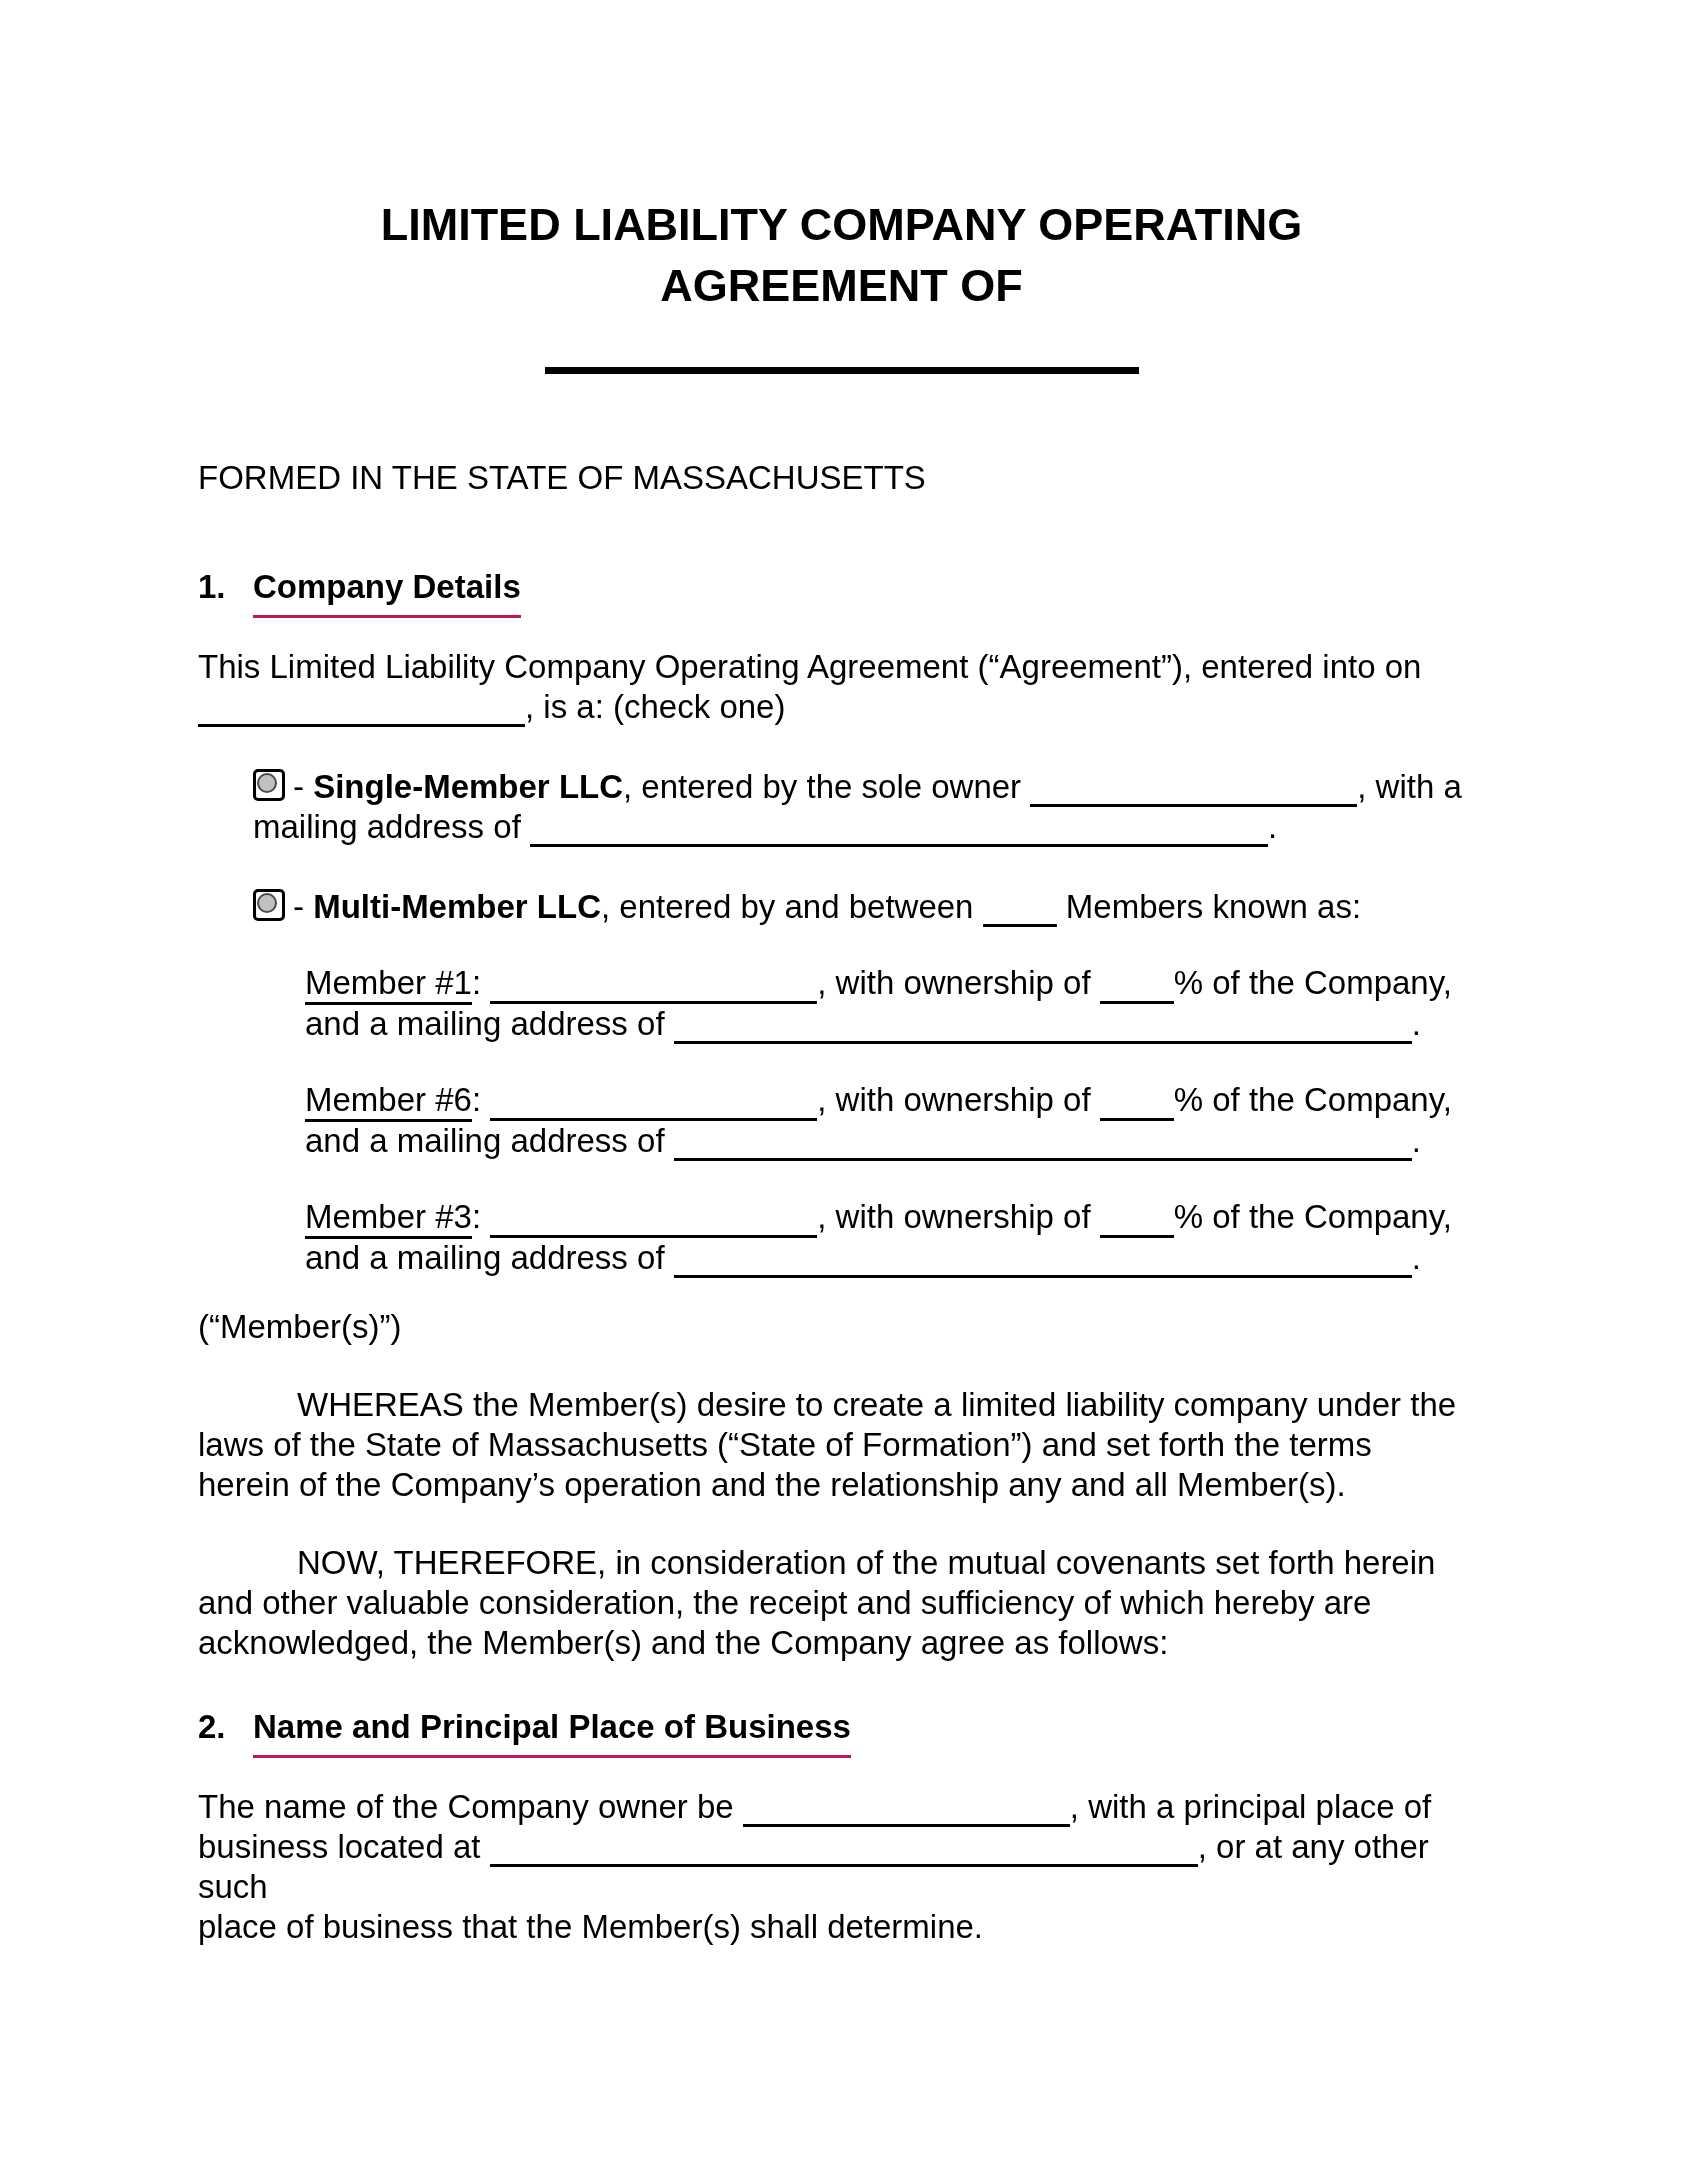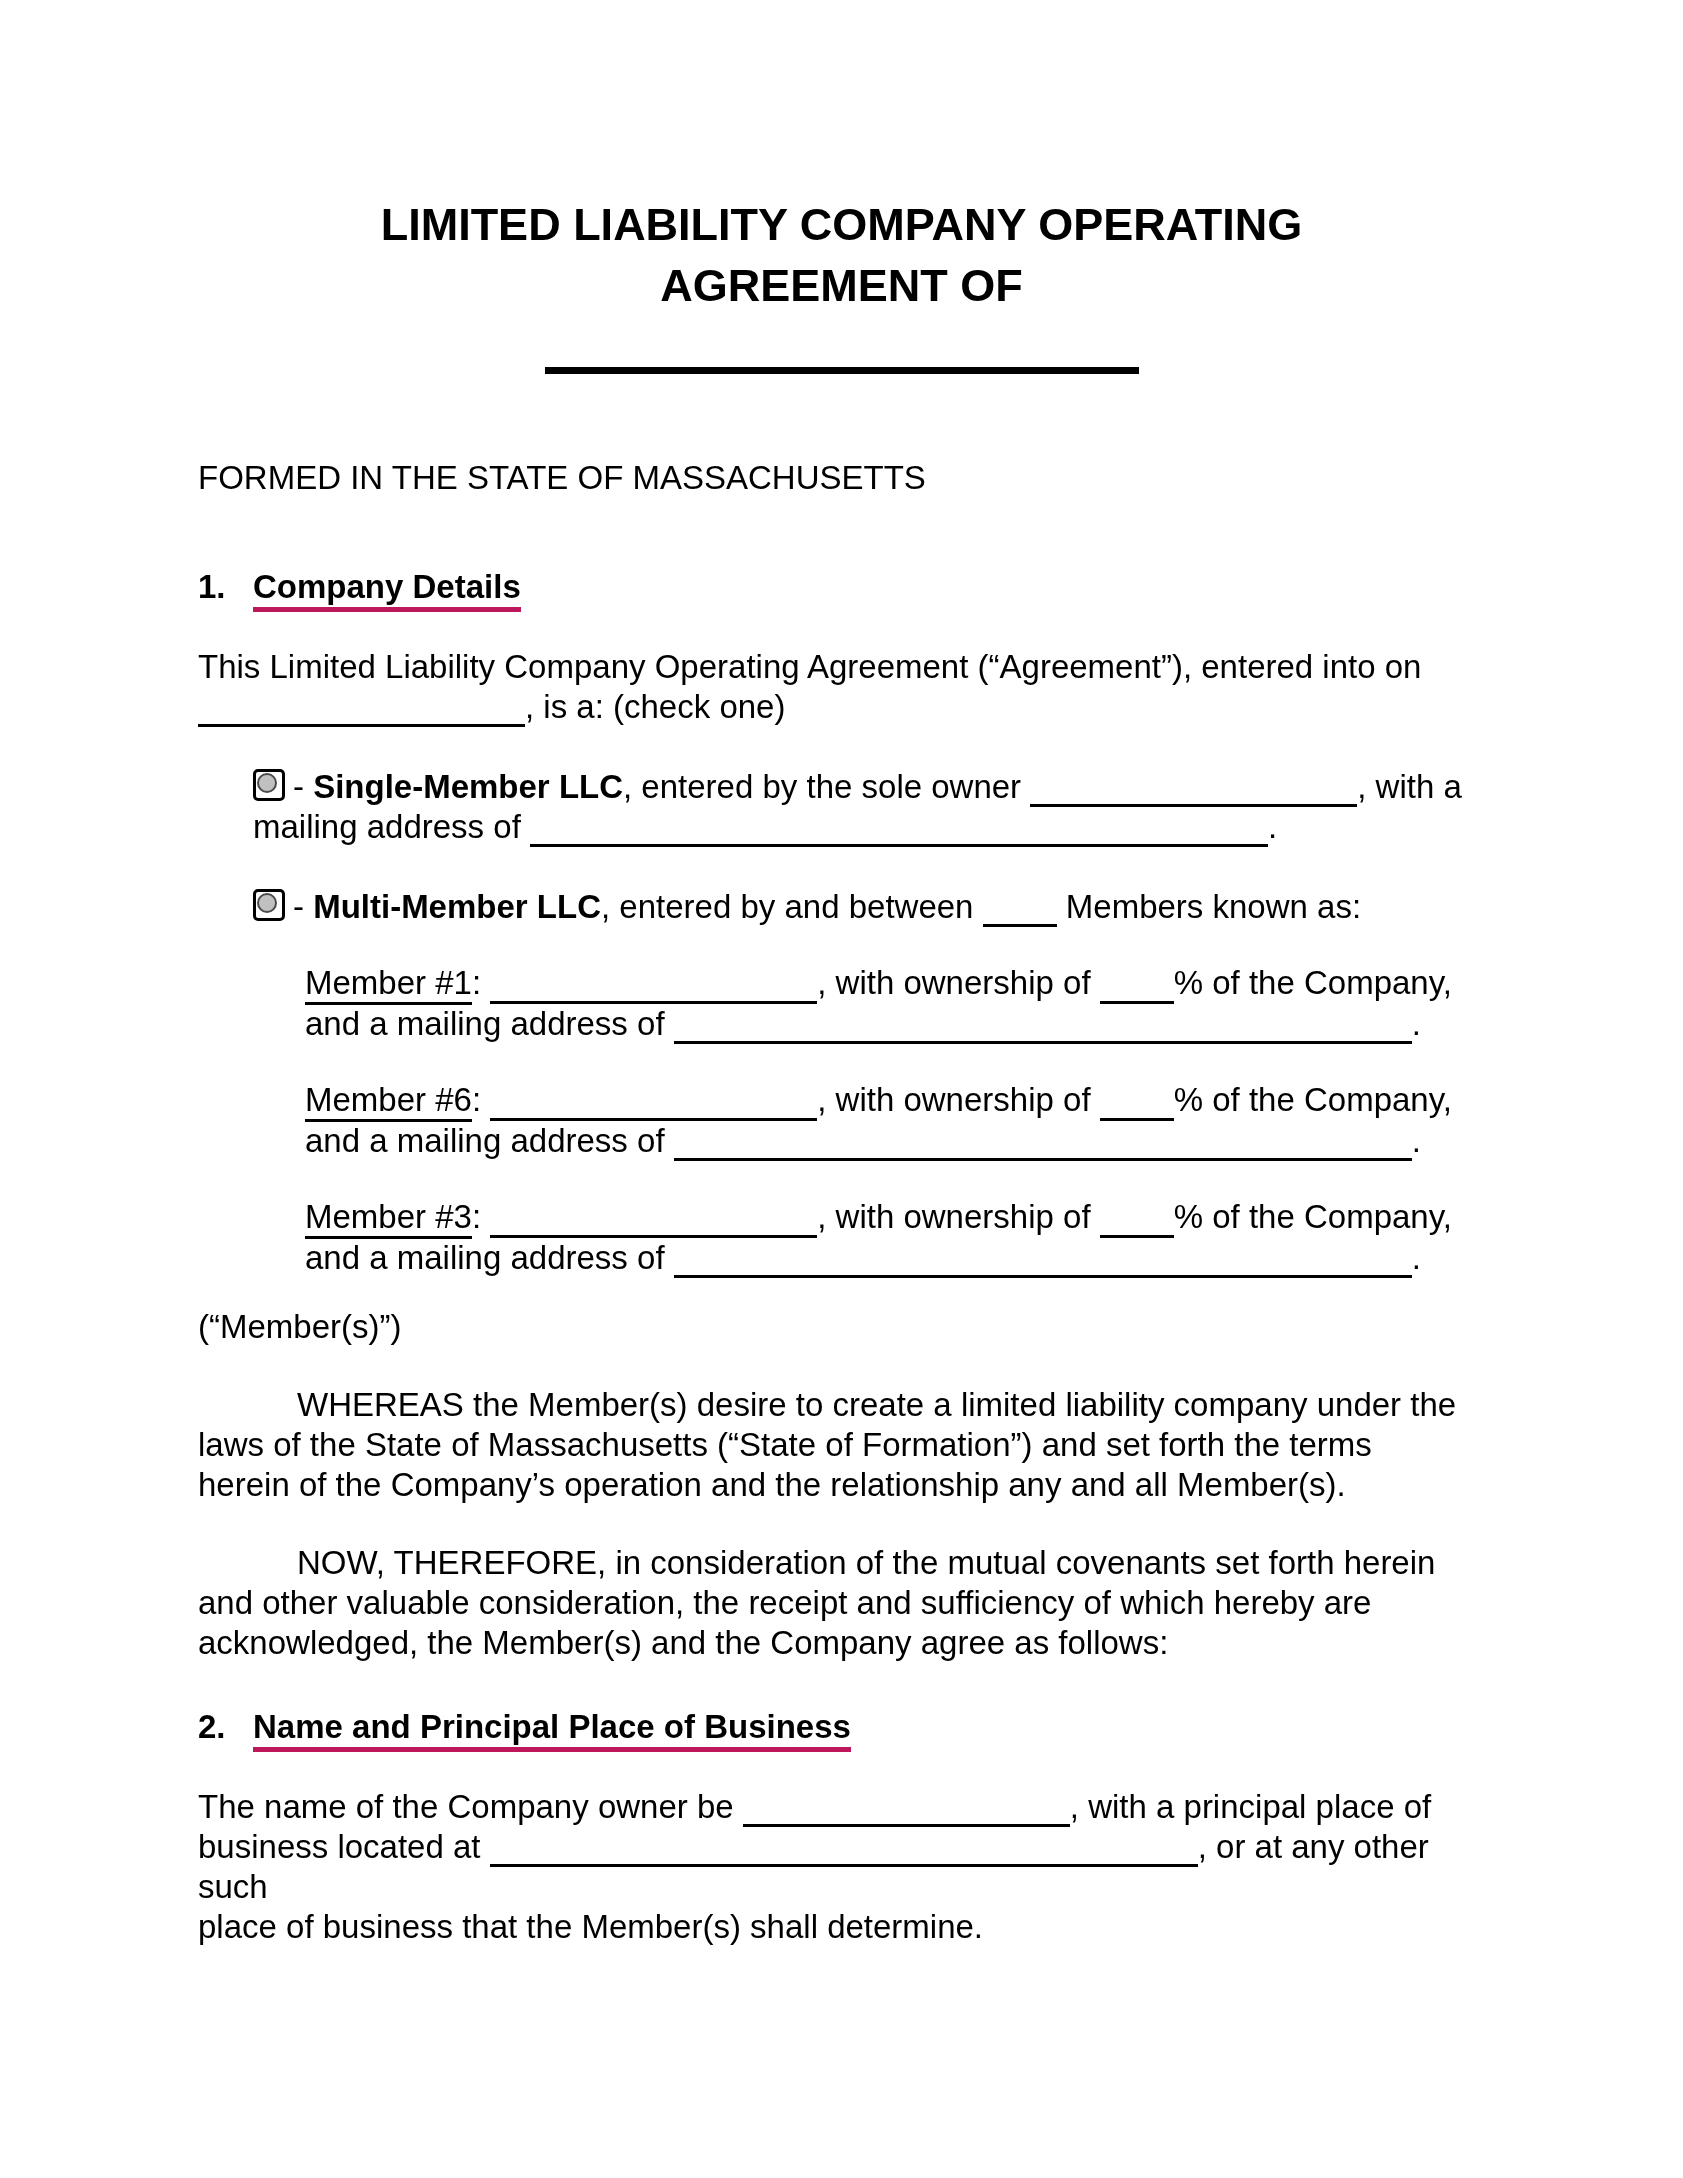--- a/index.html
+++ b/index.html
@@ -9,21 +9,21 @@
     box-sizing:border-box; padding:149px 198px 0 198px; overflow:hidden;
   }
   h1.doc-title {
     font-size:45px; line-height:61px; font-weight:bold; text-align:center;
     margin:45px 0 0 0;
   }
   .title-blank { width:594px; border-bottom:7px solid #000; height:0; margin:51px auto 0 auto; }
   .formed { margin:84px 0 0 0; line-height:40px; }
   .sec-head { margin-top:69px; font-weight:bold; line-height:40px; }
   .sec-num { display:inline-block; width:55px; }
-  .sec-label { border-bottom:5px solid #be185d; padding-bottom:2px;text-align:center; }
+  .sec-label { border-bottom:3px solid #be185d; padding-bottom:10px;text-align:center; }
   p.body { line-height:40px; margin:40px 0 0 0; }
   p.opt { padding-left:55px; }
   p.member { padding-left:107px; margin-top:36px; }
   p.ind { text-indent:99px; margin-top:38px; }
   .blank { display:inline-block; border-bottom:3px solid #000; height:34px; vertical-align:bottom; }
   .w75 { width:74px; } .w330 { width:327px; } .w715 { width:708px; } .w745 { width:738px; }
   .b { font-weight:bold; }
   .ulab { border-bottom:3px solid #000; padding-bottom:1px;text-align:right; }
   .cb {
     display:inline-block; width:26px; height:26px; border:3px solid #000;

